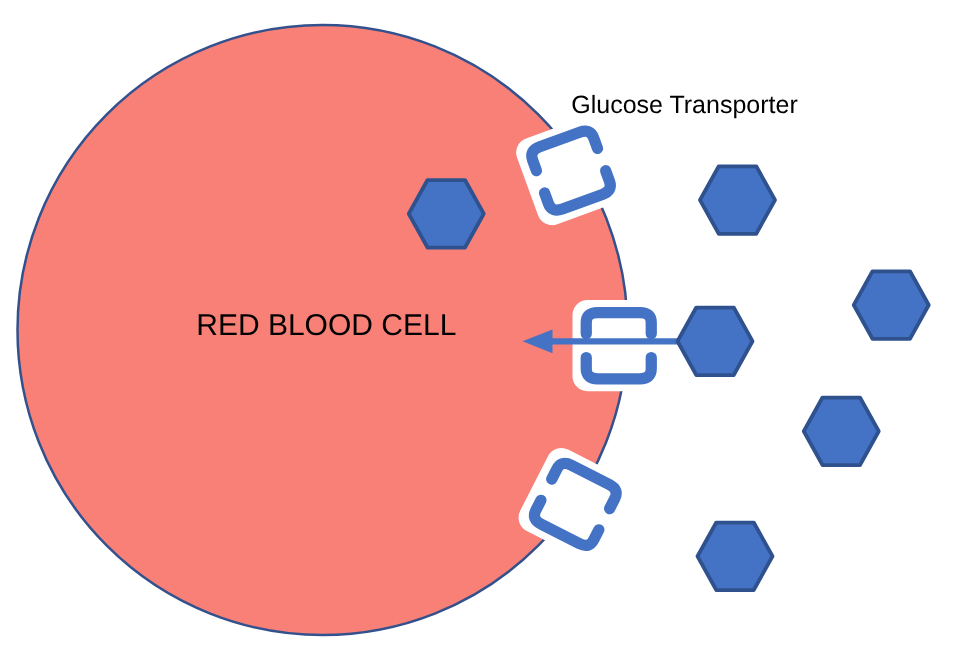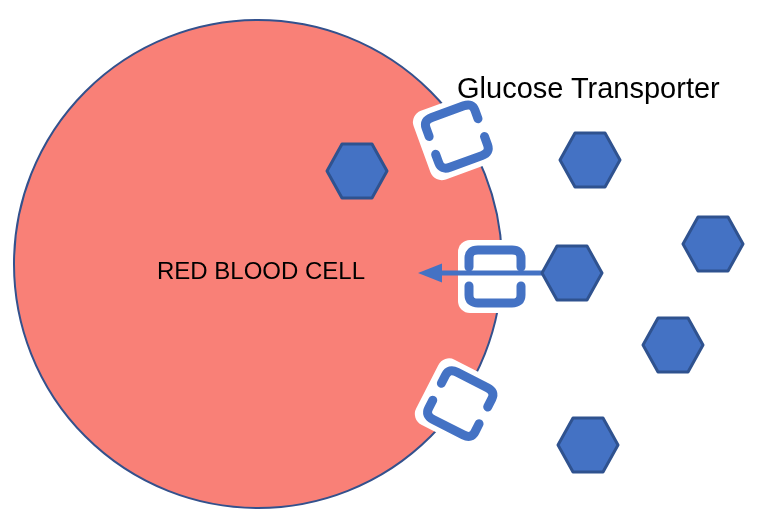--- a/index.html
+++ b/index.html
@@ -23,21 +23,21 @@
   }
 
   .label {
     position: absolute;
     color: var(--label-color, #000);
     white-space: nowrap;
     z-index: 6;
     line-height: 1.1;
   }
   .cell-label { font-size: 24px; }
-  .transporter-label { font-size: 29px; }
+  .transporter-label { font-size: 20px; }
 
   .transporter { position: absolute; z-index: 2; overflow: visible; }
   .transporter .channel { fill: var(--channel-fill, #fff); }
   .transporter .bracket {
     fill: none;
     stroke: var(--transporter-blue, #4472C4);
     stroke-width: 9;
     stroke-linecap: round;
   }
 
@@ -58,21 +58,21 @@
     stroke-linejoin: round;
   }
 </style>
 </head>
 <body>
 
 <div class="stage" style="background: rgb(255, 255, 255);">
 
   <div class="cell" style="left: 13px; top: 19px; height: 490px; width: 490px;"></div>
 
-  <div class="label cell-label" style="left: 157px; top: 258px;">RED BLOOD CELL</div>
+  <div class="label cell-label" style="left: 157px; top: 248px;">RED BLOOD CELL</div>
 
   <div class="label transporter-label" style="left: 457px; top: 73px;">Glucose Transporter</div>
 
   <div id="transporters">
       <svg class="transporter" viewBox="0 0 76 74" width="76" height="74" style="left: 419px; top: 100px; transform: rotate(-20deg);">
     <rect class="channel" x="1" y="0" width="74" height="73" rx="12"></rect>
     <path class="bracket" d="M 12,27 L 12,18 Q 12,10 21,10 L 55,10 Q 64,10 64,18 L 64,27"></path>
     <path class="bracket" d="M 12,46 L 12,55 Q 12,63 21,63 L 55,63 Q 64,63 64,55 L 64,46"></path>
   </svg>
       <svg class="transporter" viewBox="0 0 76 74" width="76" height="74" style="left: 457px; top: 240px; transform: rotate(0deg);">

